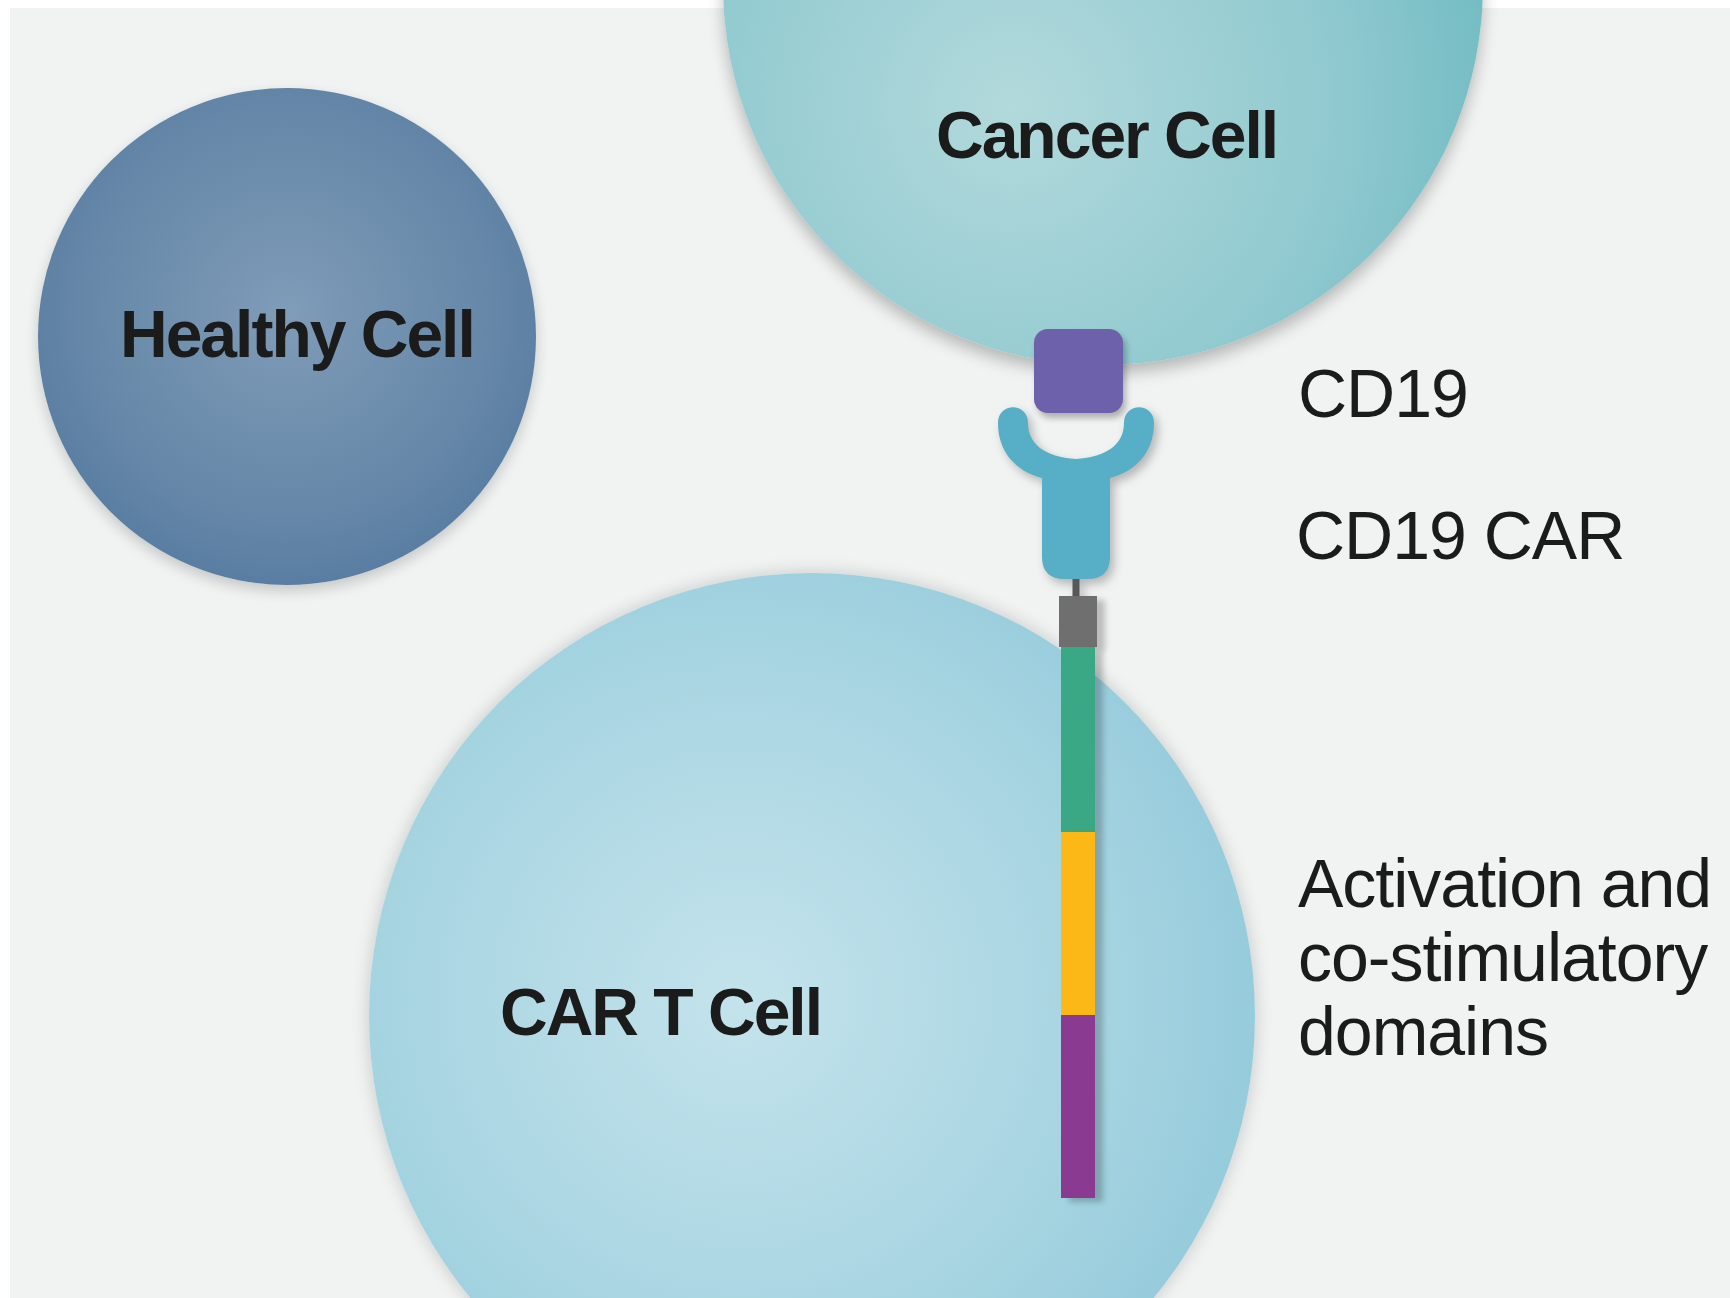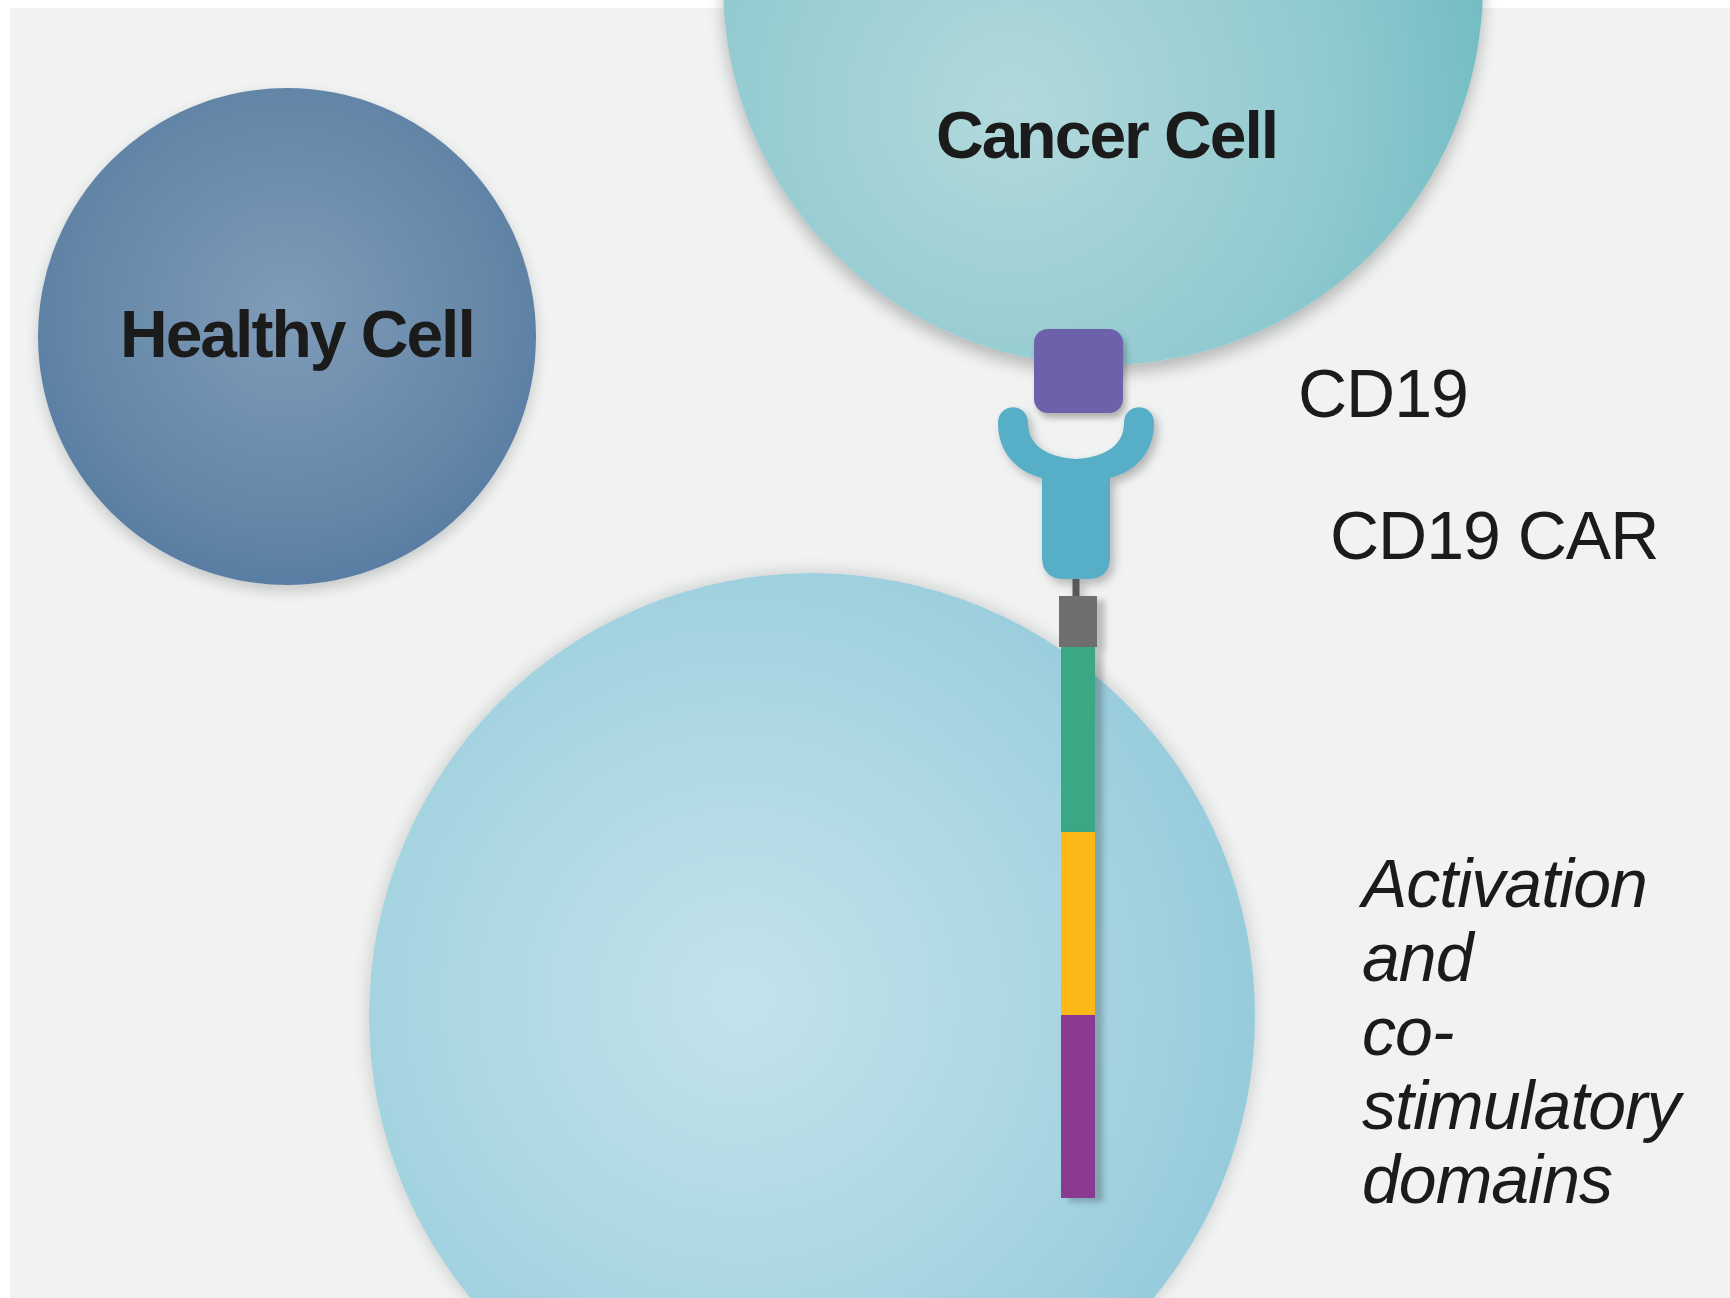--- a/index.html
+++ b/index.html
@@ -38,22 +38,22 @@
   }
   .lbl-healthy{left:120px;top:301px;}
   .lbl-cancer{left:936px;top:102px;}
   .lbl-cart{left:500px;top:979px;}
   .annotation{
     position:absolute;
     font-weight:400;font-size:68px;line-height:74px;
     letter-spacing:-1px;white-space:pre-line;z-index:6;
   }
   .lbl-cd19{left:1298px;top:356px;}
-  .lbl-cd19car{left:1330px;top:498px;}
-  .lbl-domains{left:1362px;top:846px;font-style:italic;}
+  .lbl-cd19car{left:1296px;top:498px;}
+  .lbl-domains{left:1298px;top:846px;}
   .antigen{
     position:absolute;left:1034px;top:329px;width:89px;height:84px;
     border-radius:14px;background:var(--antigen,#6d61ab);
     box-shadow:3px 5px 6px rgba(0,0,0,0.28);
     z-index:2;
   }
   .receptor-svg{
     position:absolute;left:990px;top:396px;width:170px;height:210px;
     overflow:visible;z-index:3;
     filter:drop-shadow(4px 5px 5px rgba(0,0,0,0.25));
@@ -98,20 +98,21 @@
 
   <div class="chain">
     <div class="seg seg-0"></div>
     <div class="seg seg-1"></div>
     <div class="seg seg-2"></div>
     <div class="seg seg-3"></div>
   </div>
 
   <div class="cell-label lbl-healthy">Healthy Cell</div>
   <div class="cell-label lbl-cancer">Cancer Cell</div>
+  <div class="cell-label lbl-cart">CAR T Cell</div>
 
   <div class="annotation lbl-cd19">CD19</div>
   <div class="annotation lbl-cd19car">CD19 CAR</div>
   <div class="annotation lbl-domains">Activation and
 co-stimulatory
 domains</div>
 
 </div>
 
 </body></html>

